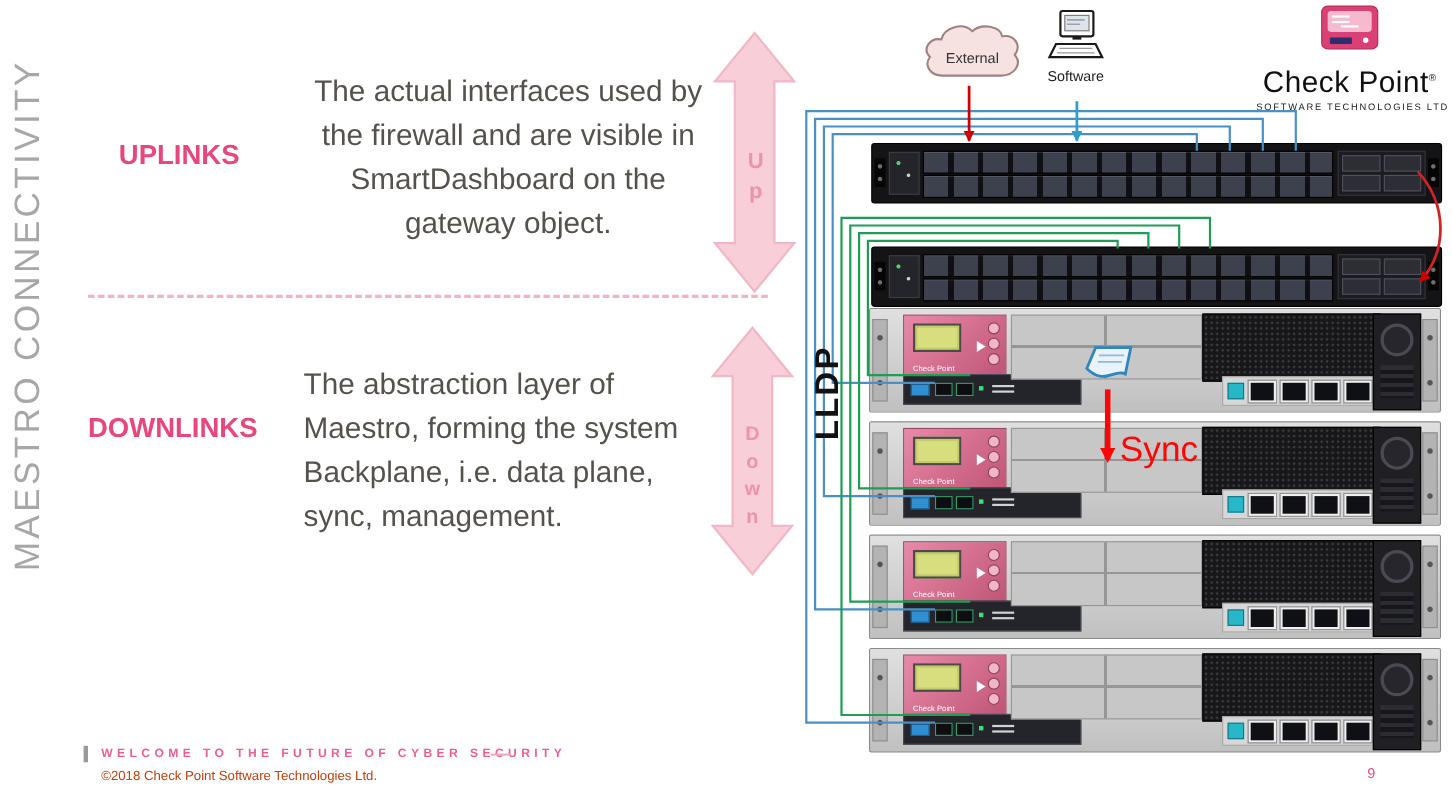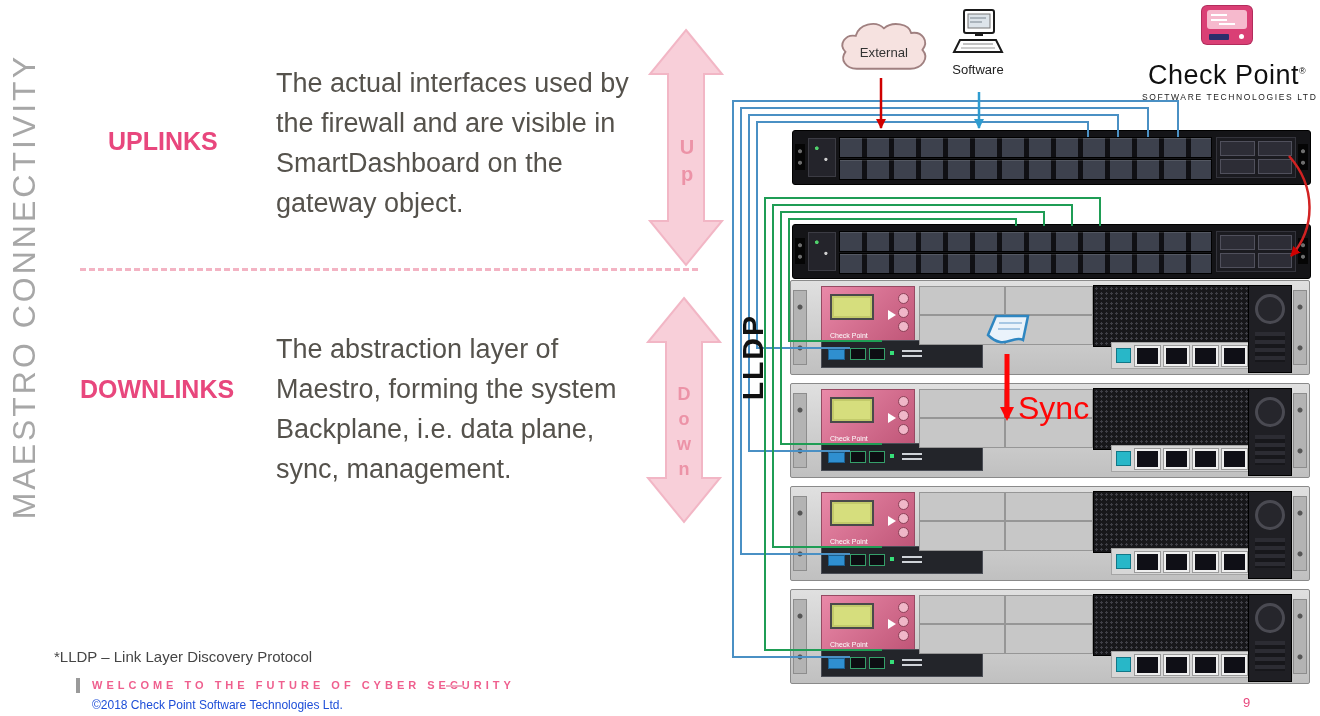--- a/index.html
+++ b/index.html
@@ -7,31 +7,31 @@
          font-family:"Liberation Sans",sans-serif;}
 
   
   .vtitle{position:absolute;left:6px;top:54px;writing-mode:vertical-rl;transform:rotate(180deg);
           font-size:32px;letter-spacing:3px;color:#a7a7a7;white-space:nowrap;font-weight:500;}
   .title{position:absolute;left:103px;top:12px;font-size:40px;font-weight:bold;color:#e73d6f;}
   .section-label{position:absolute;font-size:25px;font-weight:bold;color:#e8477d;}
   .lbl-up{left:108px;top:127px;}
   .lbl-down{left:80px;top:375px;}
   .para{position:absolute;font-size:27px;line-height:1.48;color:#55524c;width:372px;}
-  .para-up{left:276px;top:64px;}
+  .para-up{left:276px;top:64px;text-align:center;}
   .para-down{left:276px;top:330px;}
   .dashed-sep{position:absolute;left:80px;top:268px;width:618px;border-top:3px dashed #f3b3c3;}
   .footnote{position:absolute;left:54px;top:648px;font-size:15px;color:#454545;}
 
   
   .foot-tick{position:absolute;left:76px;top:678px;width:4px;height:15px;background:#9a9a9a;}
   .tagline{position:absolute;left:92px;top:679px;font-size:11px;font-weight:bold;color:#ef5f8e;
            letter-spacing:4px;white-space:nowrap;}
   .tagline-rule{position:absolute;left:446px;top:685px;width:18px;height:2px;background:#f0a9c0;}
-  .copyright{position:absolute;left:92px;top:698px;font-size:12px;color:#1d4ed8;}
+  .copyright{position:absolute;left:92px;top:698px;font-size:12px;color:#c2410c;}
   .pagenum{position:absolute;left:1243px;top:695px;font-size:13px;color:#e8477d;}
 
   
   .arrow-letters{position:absolute;writing-mode:vertical-lr;text-orientation:upright;
                  font-weight:bold;color:#ec93a7;letter-spacing:5px;z-index:6;}
   .up-letters{left:675px;top:136px;font-size:20px;}
   .down-letters{left:673px;top:384px;font-size:18px;}
 
   
   .lldp{position:absolute;left:736px;top:314px;writing-mode:vertical-rl;transform:rotate(180deg);
@@ -120,21 +120,20 @@
 <body>
 
 <div class="slide">
 
   <div class="vtitle">MAESTRO CONNECTIVITY</div>
   <div class="section-label lbl-up">UPLINKS</div>
   <div class="para para-up">The actual interfaces used by the firewall and are visible in SmartDashboard on the gateway object.</div>
   <div class="dashed-sep"></div>
   <div class="section-label lbl-down">DOWNLINKS</div>
   <div class="para para-down">The abstraction layer of Maestro, forming the system Backplane, i.e. data plane, sync, management.</div>
-  <div class="footnote">*LLDP – Link Layer Discovery Protocol</div>
 
   <div class="foot-tick"></div>
   <div class="tagline">WELCOME TO THE FUTURE OF CYBER SECURITY</div>
   <div class="tagline-rule"></div>
   <div class="copyright">©2018 Check Point Software Technologies Ltd.</div>
   <div class="pagenum">9</div>
 
   <div class="arrow-letters up-letters">Up</div>
   <div class="arrow-letters down-letters">Down</div>
   <div class="lldp">LLDP</div>

